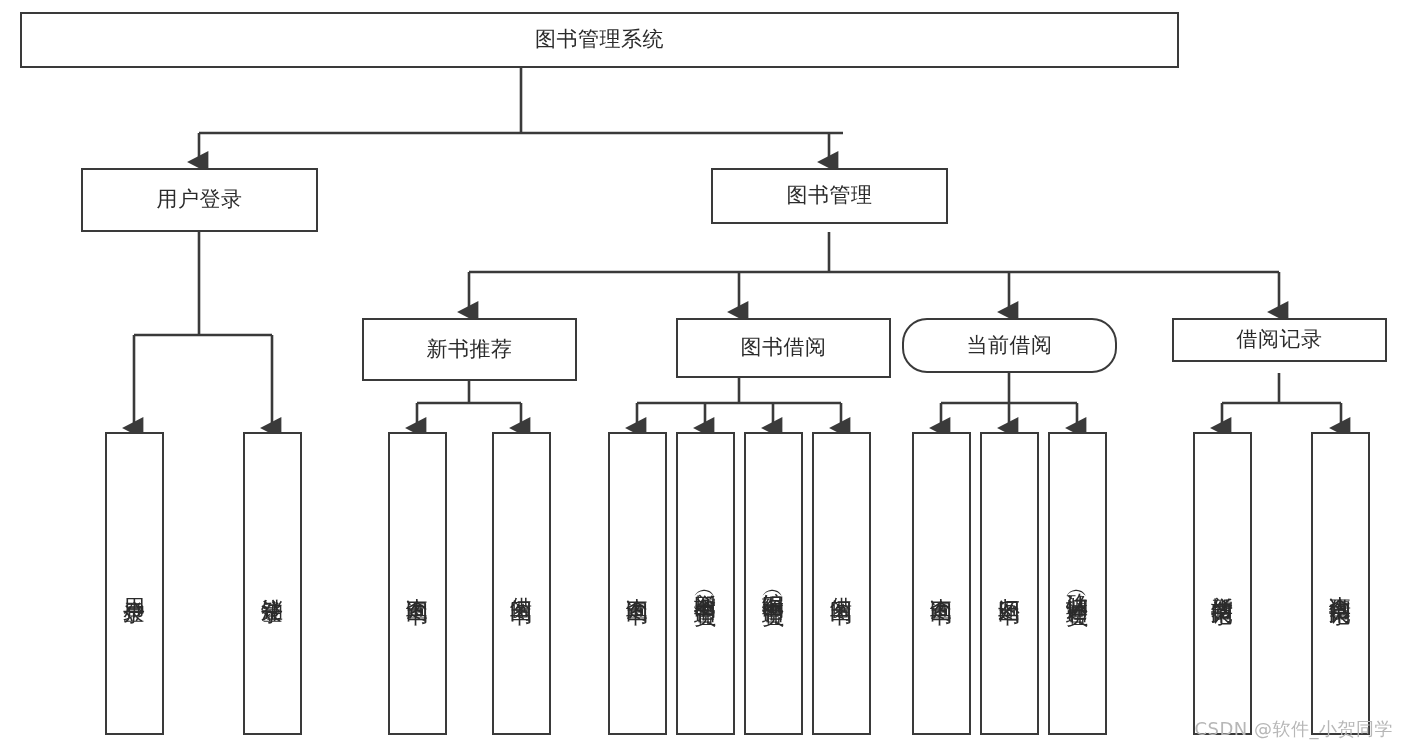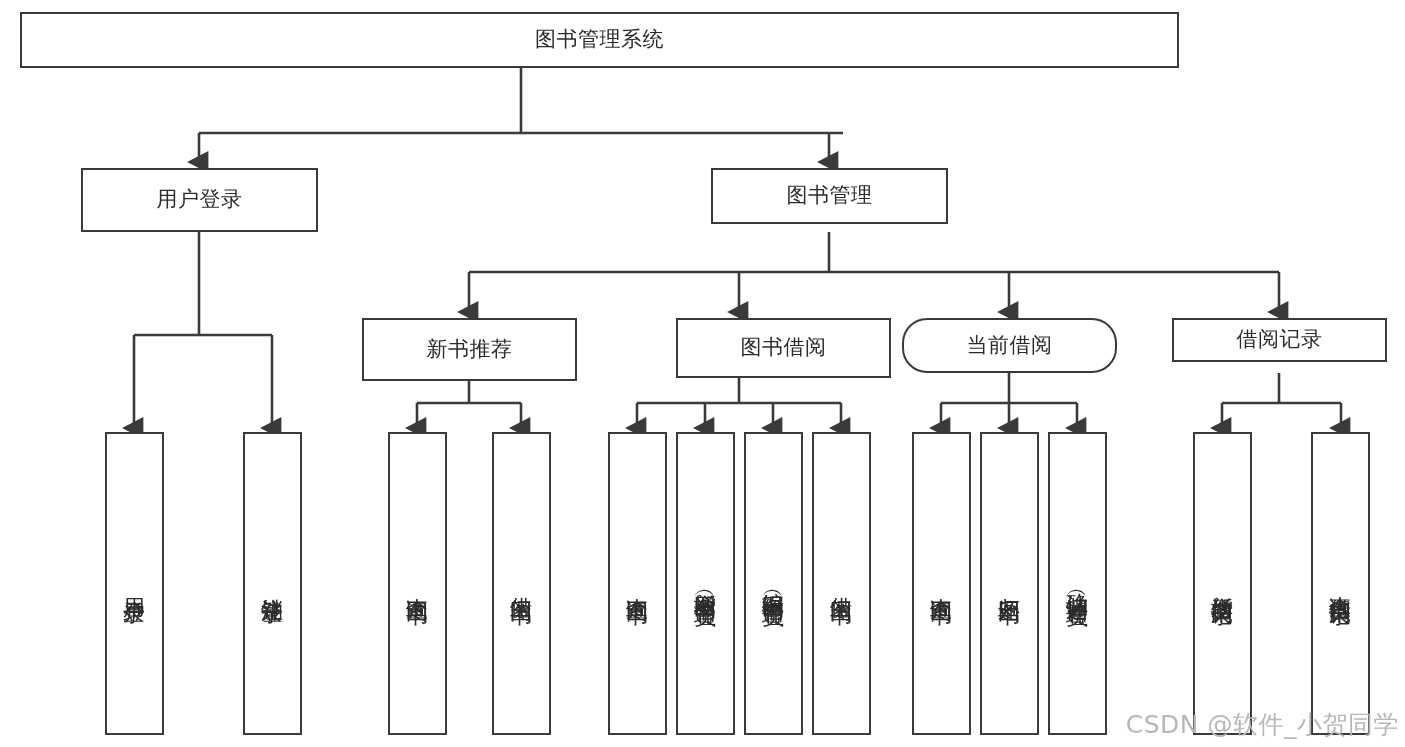--- a/index.html
+++ b/index.html
@@ -58,23 +58,23 @@
     writing-mode: vertical-rl;
     text-orientation: upright;
     font-size: 22px;
     line-height: 1.05;
     letter-spacing: 2px;
     white-space: nowrap;
     max-height: 270px;
   }
   .watermark {
     position: absolute;
-    right: 6px;
+    right: 12px;
     bottom: 6px;
-    font-size: 25px;
+    font-size: 18px;
     color: #b7b7b7;
     letter-spacing: 0.5px;
     z-index: 3;
     white-space: nowrap;
   }
 </style>
 </head>
 <body>
 
 <div id="canvas">

